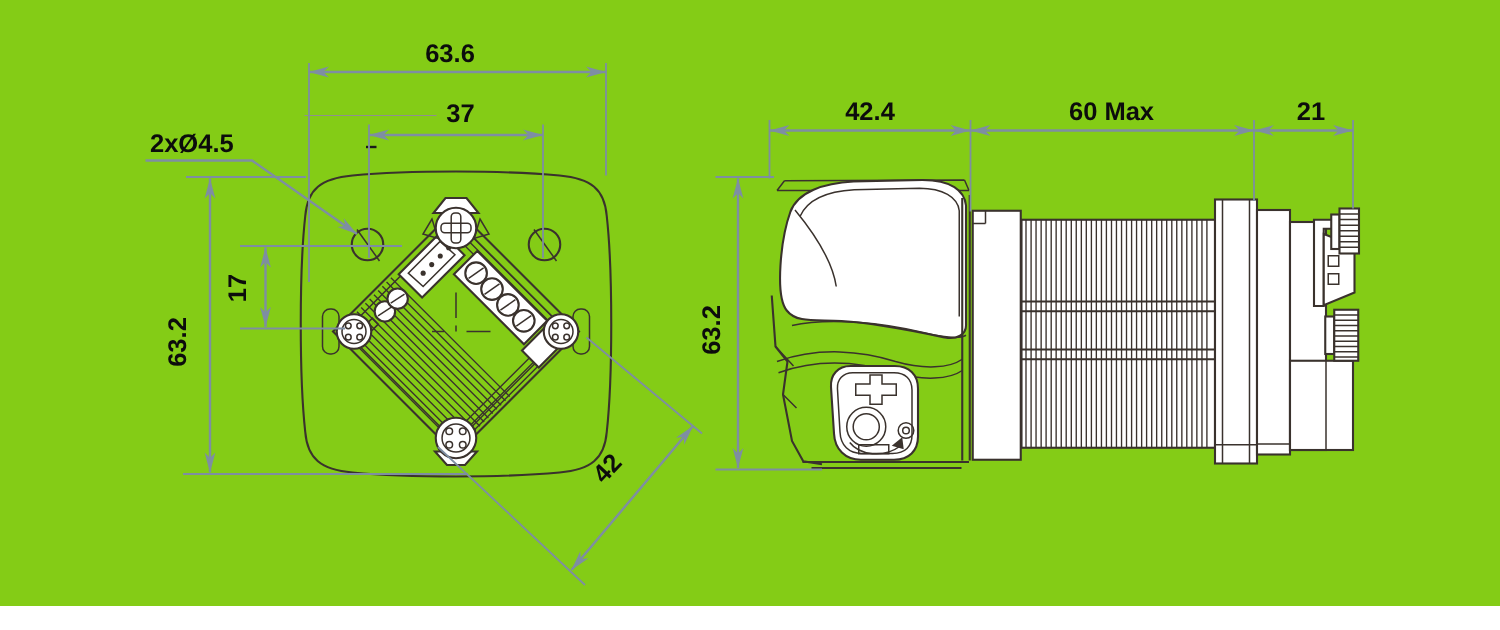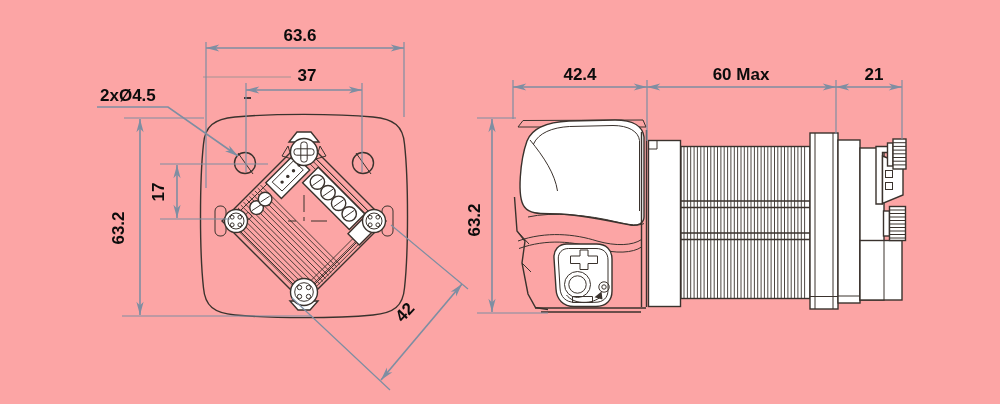--- a/index.html
+++ b/index.html
@@ -1,16 +1,16 @@
 <!DOCTYPE html>
 <html><head>
 <meta charset="utf-8">
 <style>
   html,body{margin:0;padding:0;background:#fff;}
-  .sheet{width:1000px;height:404px;position:relative;background:#fca5a5;overflow:hidden;
+  .sheet{width:1000px;height:404px;position:relative;background:#84cc16;overflow:hidden;
          font-family:"Liberation Sans", sans-serif;}
   svg{display:block;}
   text{font-family:"Liberation Sans", sans-serif;font-weight:bold;fill:#0c0c0c;}
   .dim{stroke:#7e8ea2;stroke-width:1.6;fill:none;}
   .ext{stroke:#7e8ea2;stroke-width:1.2;fill:none;}
   .ln{stroke:#3a322d;stroke-width:1.4;fill:none;}
   .lnw{stroke:#3a322d;stroke-width:1.4;fill:#ffffff;}
   .fin{stroke:#3a322d;stroke-width:0.9;fill:none;}
   .thin{stroke:#3a322d;stroke-width:1;fill:none;}
 </style>

